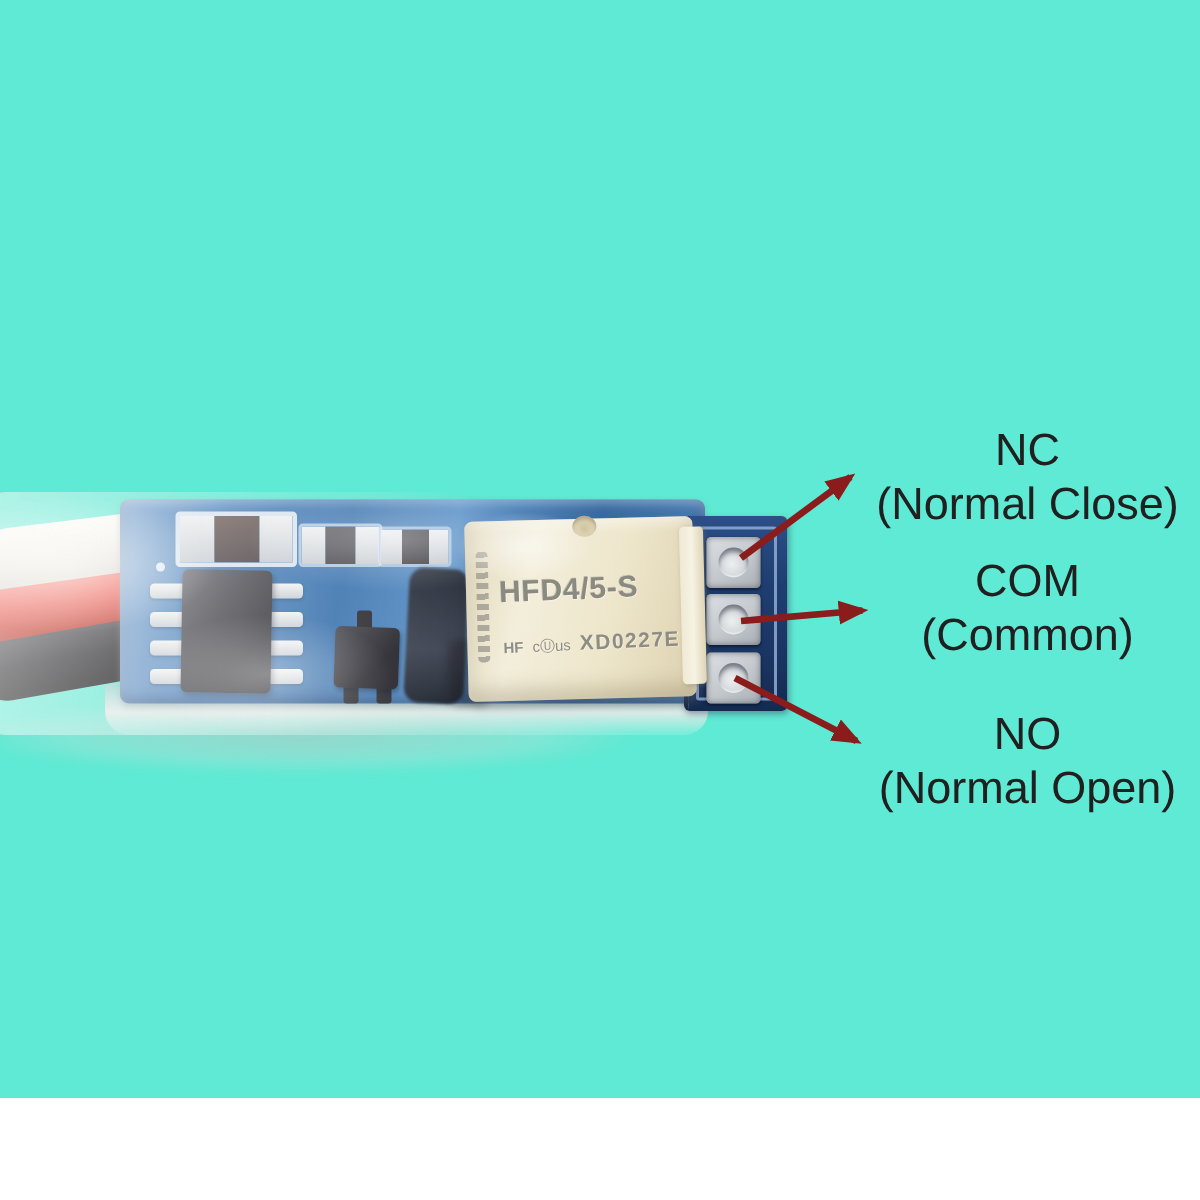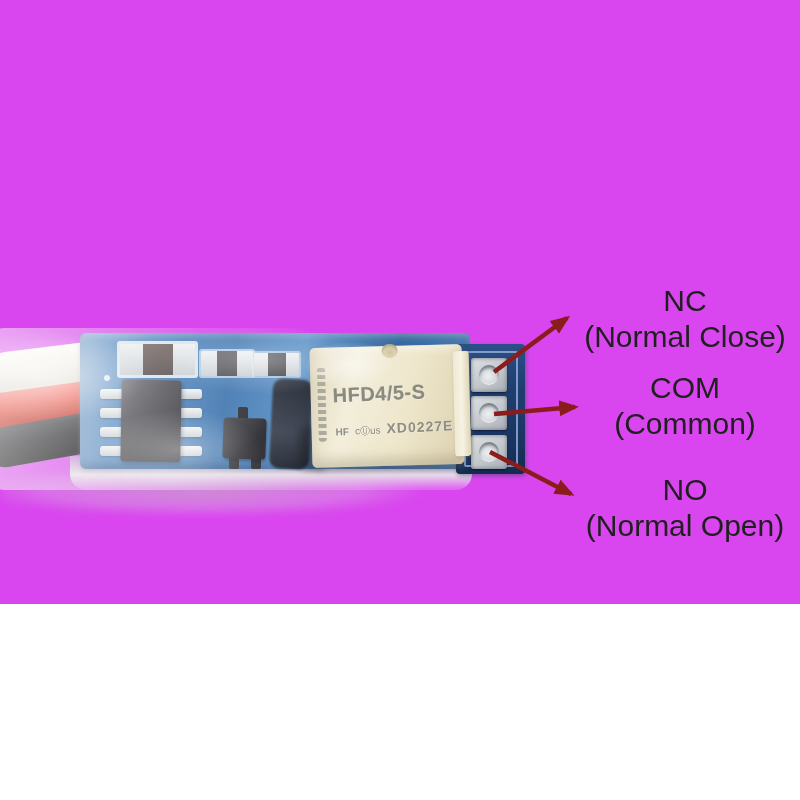--- a/index.html
+++ b/index.html
@@ -1,21 +1,21 @@
 <!DOCTYPE html>
 <html style="--arrow_red: #8a1c1c; --label_text: #202020; --pcb_blue: #3f79b6; --pcb_navy: #1f3e70; --relay_cream: #eee6cb; --pad_silver: #c9cdd1; --wire_white: #efede6; --wire_red: #e63a2c; --wire_black: #1b1b20;"><head>
 <meta charset="utf-8">
 <title>Relay Module Pinout</title>
 <style>
   html,body{margin:0;padding:0;}
   body{
     width:800px;height:800px;background:#ffffff;overflow:hidden;
     font-family:"Liberation Sans", sans-serif;
   }
-  .scene{position:relative;width:800px;height:604px;background:#d946ef;}
+  .scene{position:relative;width:800px;height:732px;background:#5eead4;}
 
   
   .under-shadow{
     position:absolute;left:0;top:462px;width:530px;height:64px;z-index:1;
     background:radial-gradient(ellipse 55% 50% at 38% 45%, rgba(196,198,194,.55), rgba(220,221,218,.28) 55%, rgba(255,255,255,0) 78%);
     filter:blur(4px);
   }
 
   
   .wire{position:absolute;z-index:2;border-radius:22px;}

